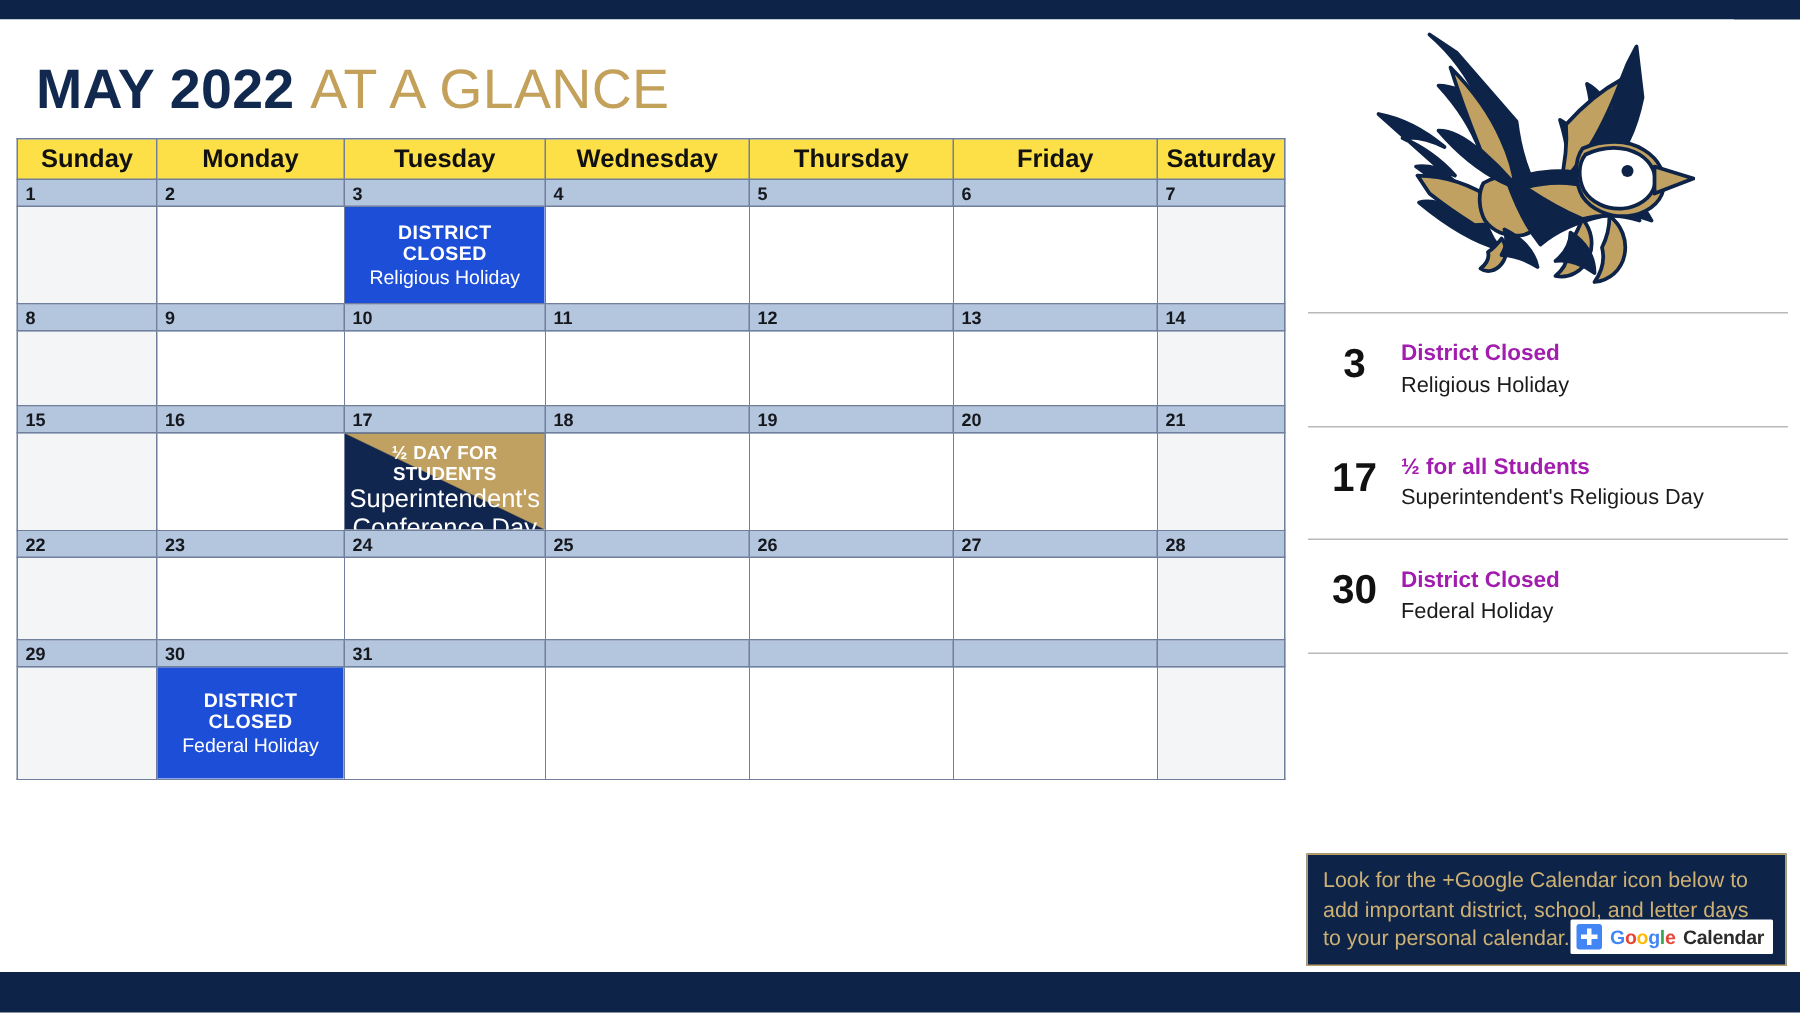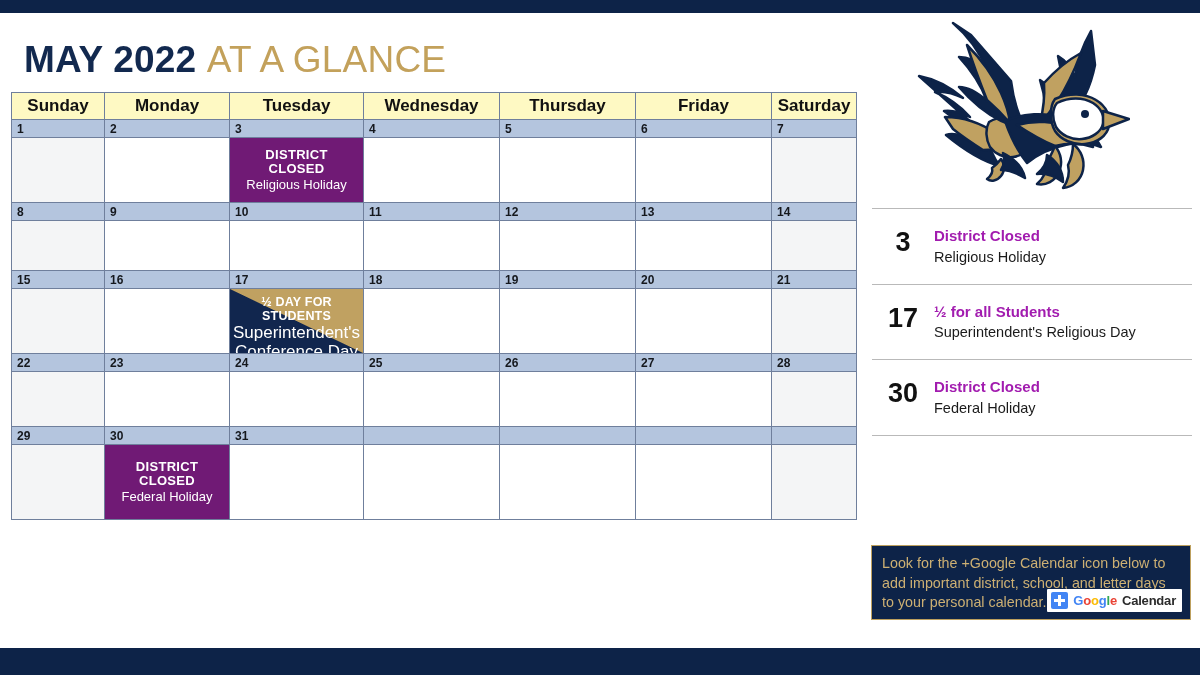--- a/index.html
+++ b/index.html
@@ -58,21 +58,21 @@
   .calendar col.c-sun { width: 93px; }
   .calendar col.c-mon { width: 125px; }
   .calendar col.c-tue { width: 134px; }
   .calendar col.c-wed { width: 136px; }
   .calendar col.c-thu { width: 136px; }
   .calendar col.c-fri { width: 136px; }
   .calendar col.c-sat { width: 85px; }
 
   .calendar th {
     border: 1px solid #6f7f9c;
-    background: #fef9c3;
+    background: #fde047;
     color: #111111;
     font-size: 17px;
     font-weight: bold;
     height: 26px;
     padding: 0;
     text-align: center;
     font-family: "Liberation Sans", sans-serif;
   }
 
   .datecell {
@@ -100,21 +100,21 @@
   }
   .bodycell.shade { background: #f4f5f6; }
   .r1 .bodycell { height: 64px; }
   .r2 .bodycell { height: 49px; }
   .r3 .bodycell { height: 64px; }
   .r4 .bodycell { height: 54px; }
   .r5 .bodycell { height: 74px; }
   .ev-closed {
     position: absolute;
     left: 0; top: 0; right: 0; bottom: 0;
-    background: #701a75;
+    background: #1d4ed8;
     color: #ffffff;
     display: flex;
     flex-direction: column;
     align-items: center;
     justify-content: center;
     line-height: 1.12;
     text-align: center;
   }
   .ev-closed .l1 {
     font-size: 13px;
@@ -202,21 +202,21 @@
     font-size: 14.5px;
     color: #1b1b1b;
     line-height: 1.3;
     margin-top: 2px;
   }
 
   
   .callout {
     position: absolute;
     left: 871px;
-    top: 532px;
+    top: 556px;
     width: 320px;
     height: 75px;
     background: #0d2348;
     border: 1.5px solid #bda05e;
     box-sizing: border-box;
   }
   .callout-text {
     color: #cdb073;
     font-size: 14.3px;
     line-height: 1.37;

